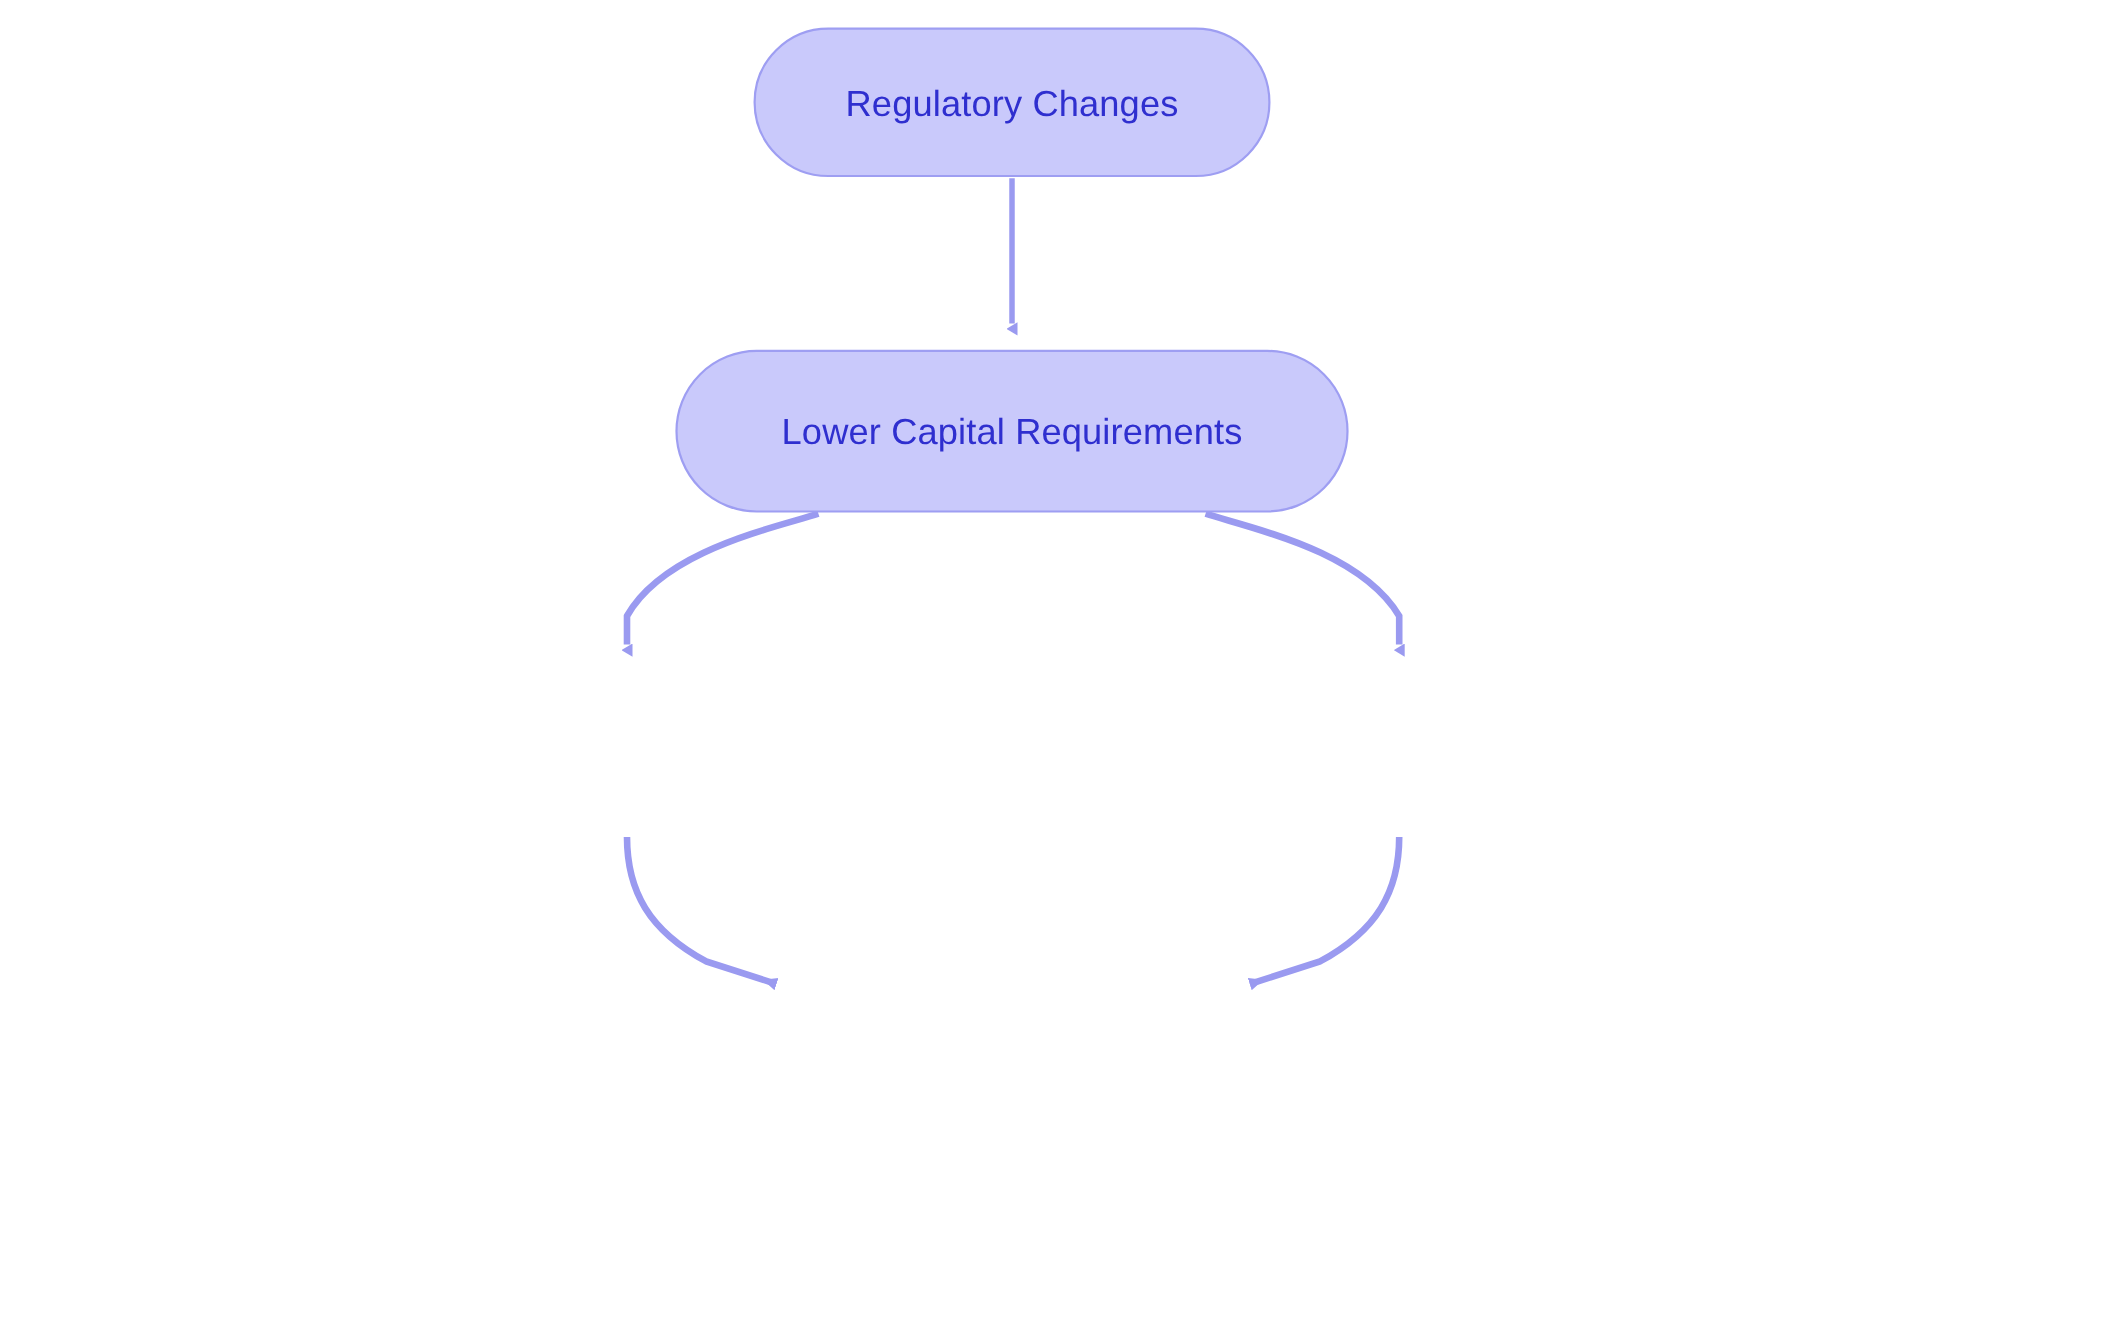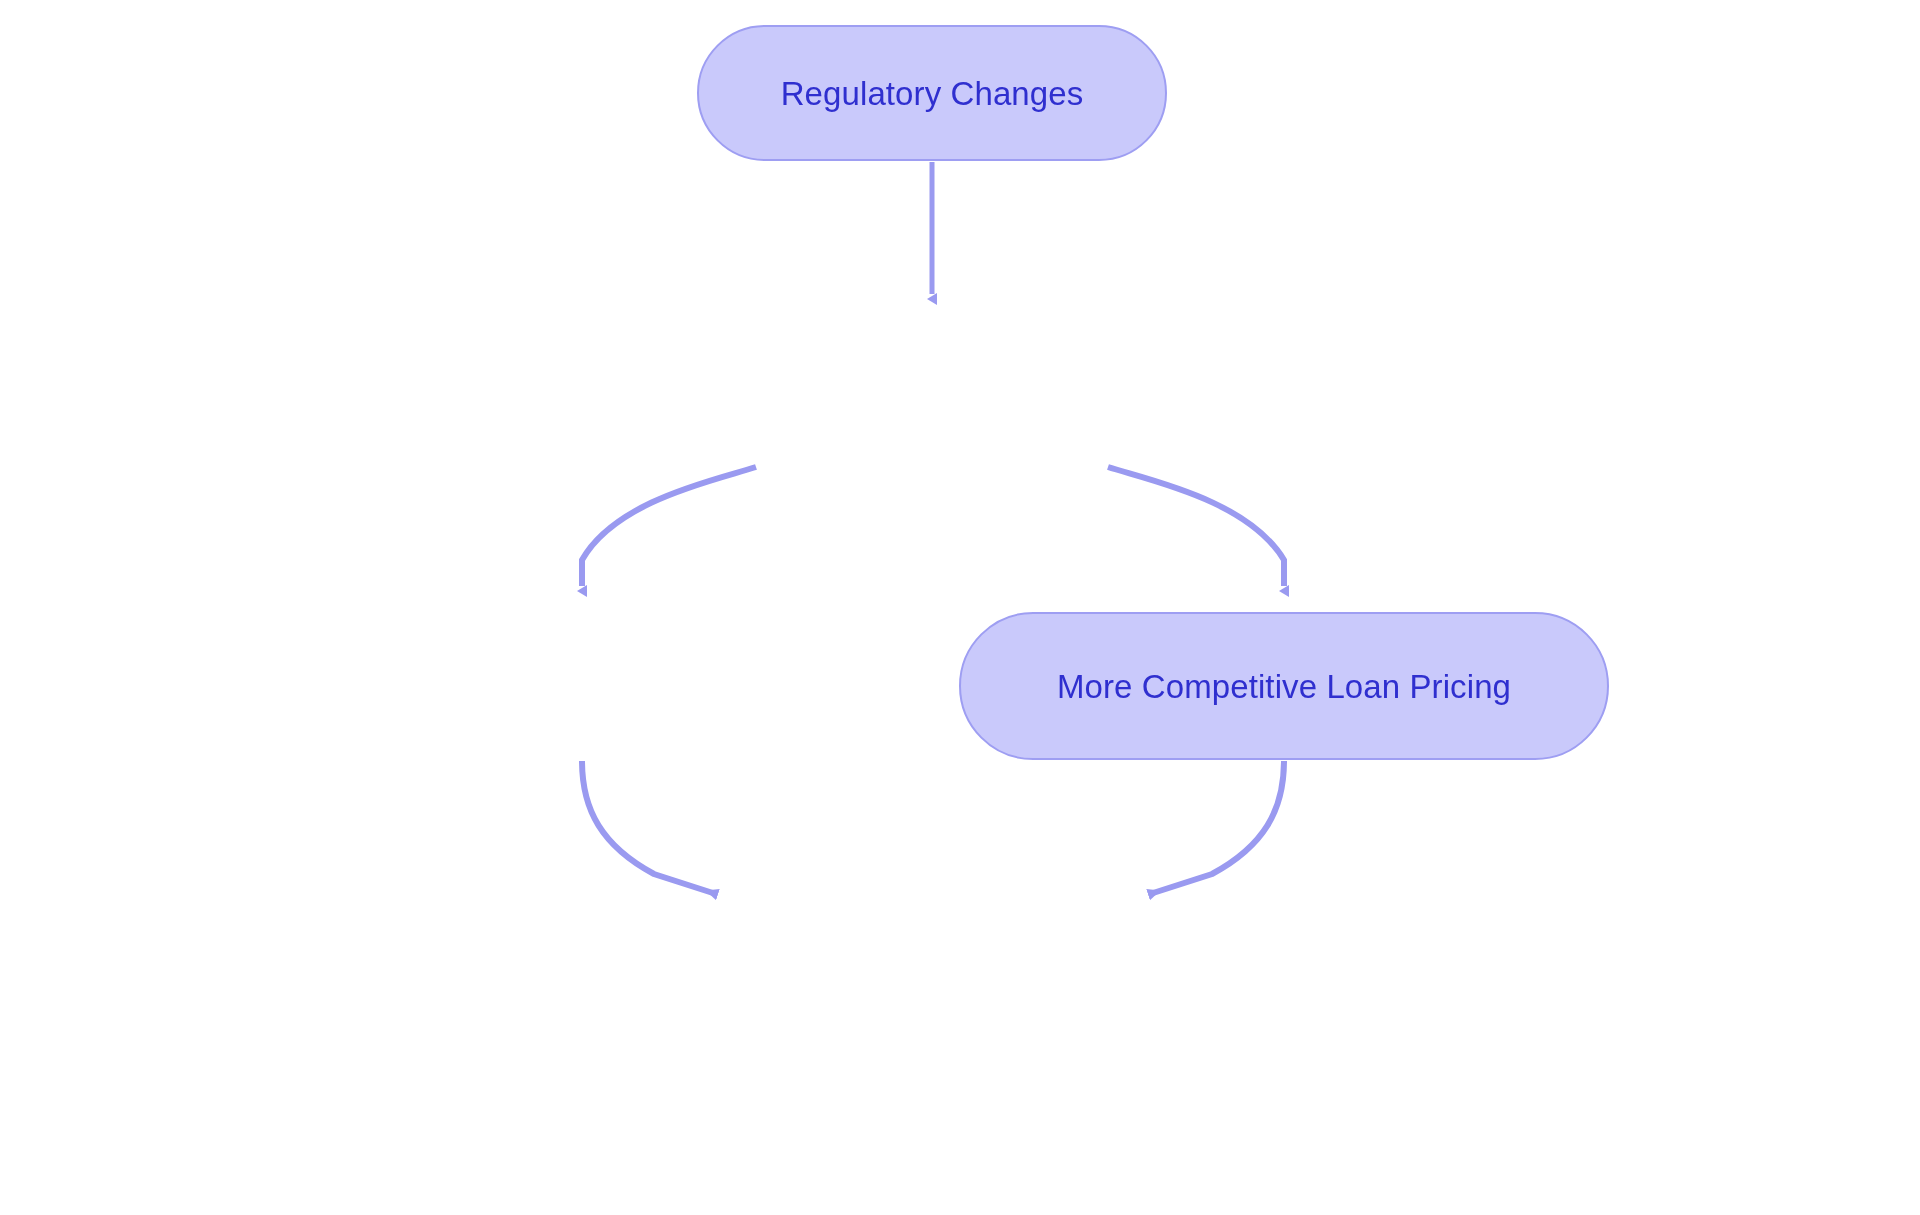--- a/index.html
+++ b/index.html
@@ -11,21 +11,21 @@
   body {
     width: 1920px;
     height: 1215px;
     position: relative;
     overflow: hidden;
     font-family: "Liberation Sans", sans-serif;
   }
 
   #diagram-canvas {
     position: absolute;
-    left: 16px;
+    left: 4px;
     top: 0;
     width: 1559px;
     height: 1215px;
     border-radius: 14px;
   }
 
   #edge-layer {
     position: absolute;
     left: 0;
     top: 0;
@@ -107,21 +107,21 @@
 
     <path d="M566,761 C566,810 586,846 638,874 L700,894" stroke="#9a9af0" stroke-width="6" fill="none" marker-end="url(#arrow-tip)"></path>
 
     <path d="M1268,761 C1268,810 1248,846 1196,874 L1134,894" stroke="#9a9af0" stroke-width="6" fill="none" marker-end="url(#arrow-tip)"></path>
   </svg>
 
   <div class="flow-node" id="node-regulatory-changes">
     <span class="node-label">Regulatory Changes</span>
   </div>
 
+  <div class="flow-node" id="node-lower-capital-requirements">
+    <span class="node-label">Lower Capital Requirements</span>
+  </div>
 
 
-  <div class="flow-node" id="node-more-competitive-loan-pricing">
-    <span class="node-label">More Competitive Loan Pricing</span>
-  </div>
 
 
 
 </div>
 
 </body></html>

